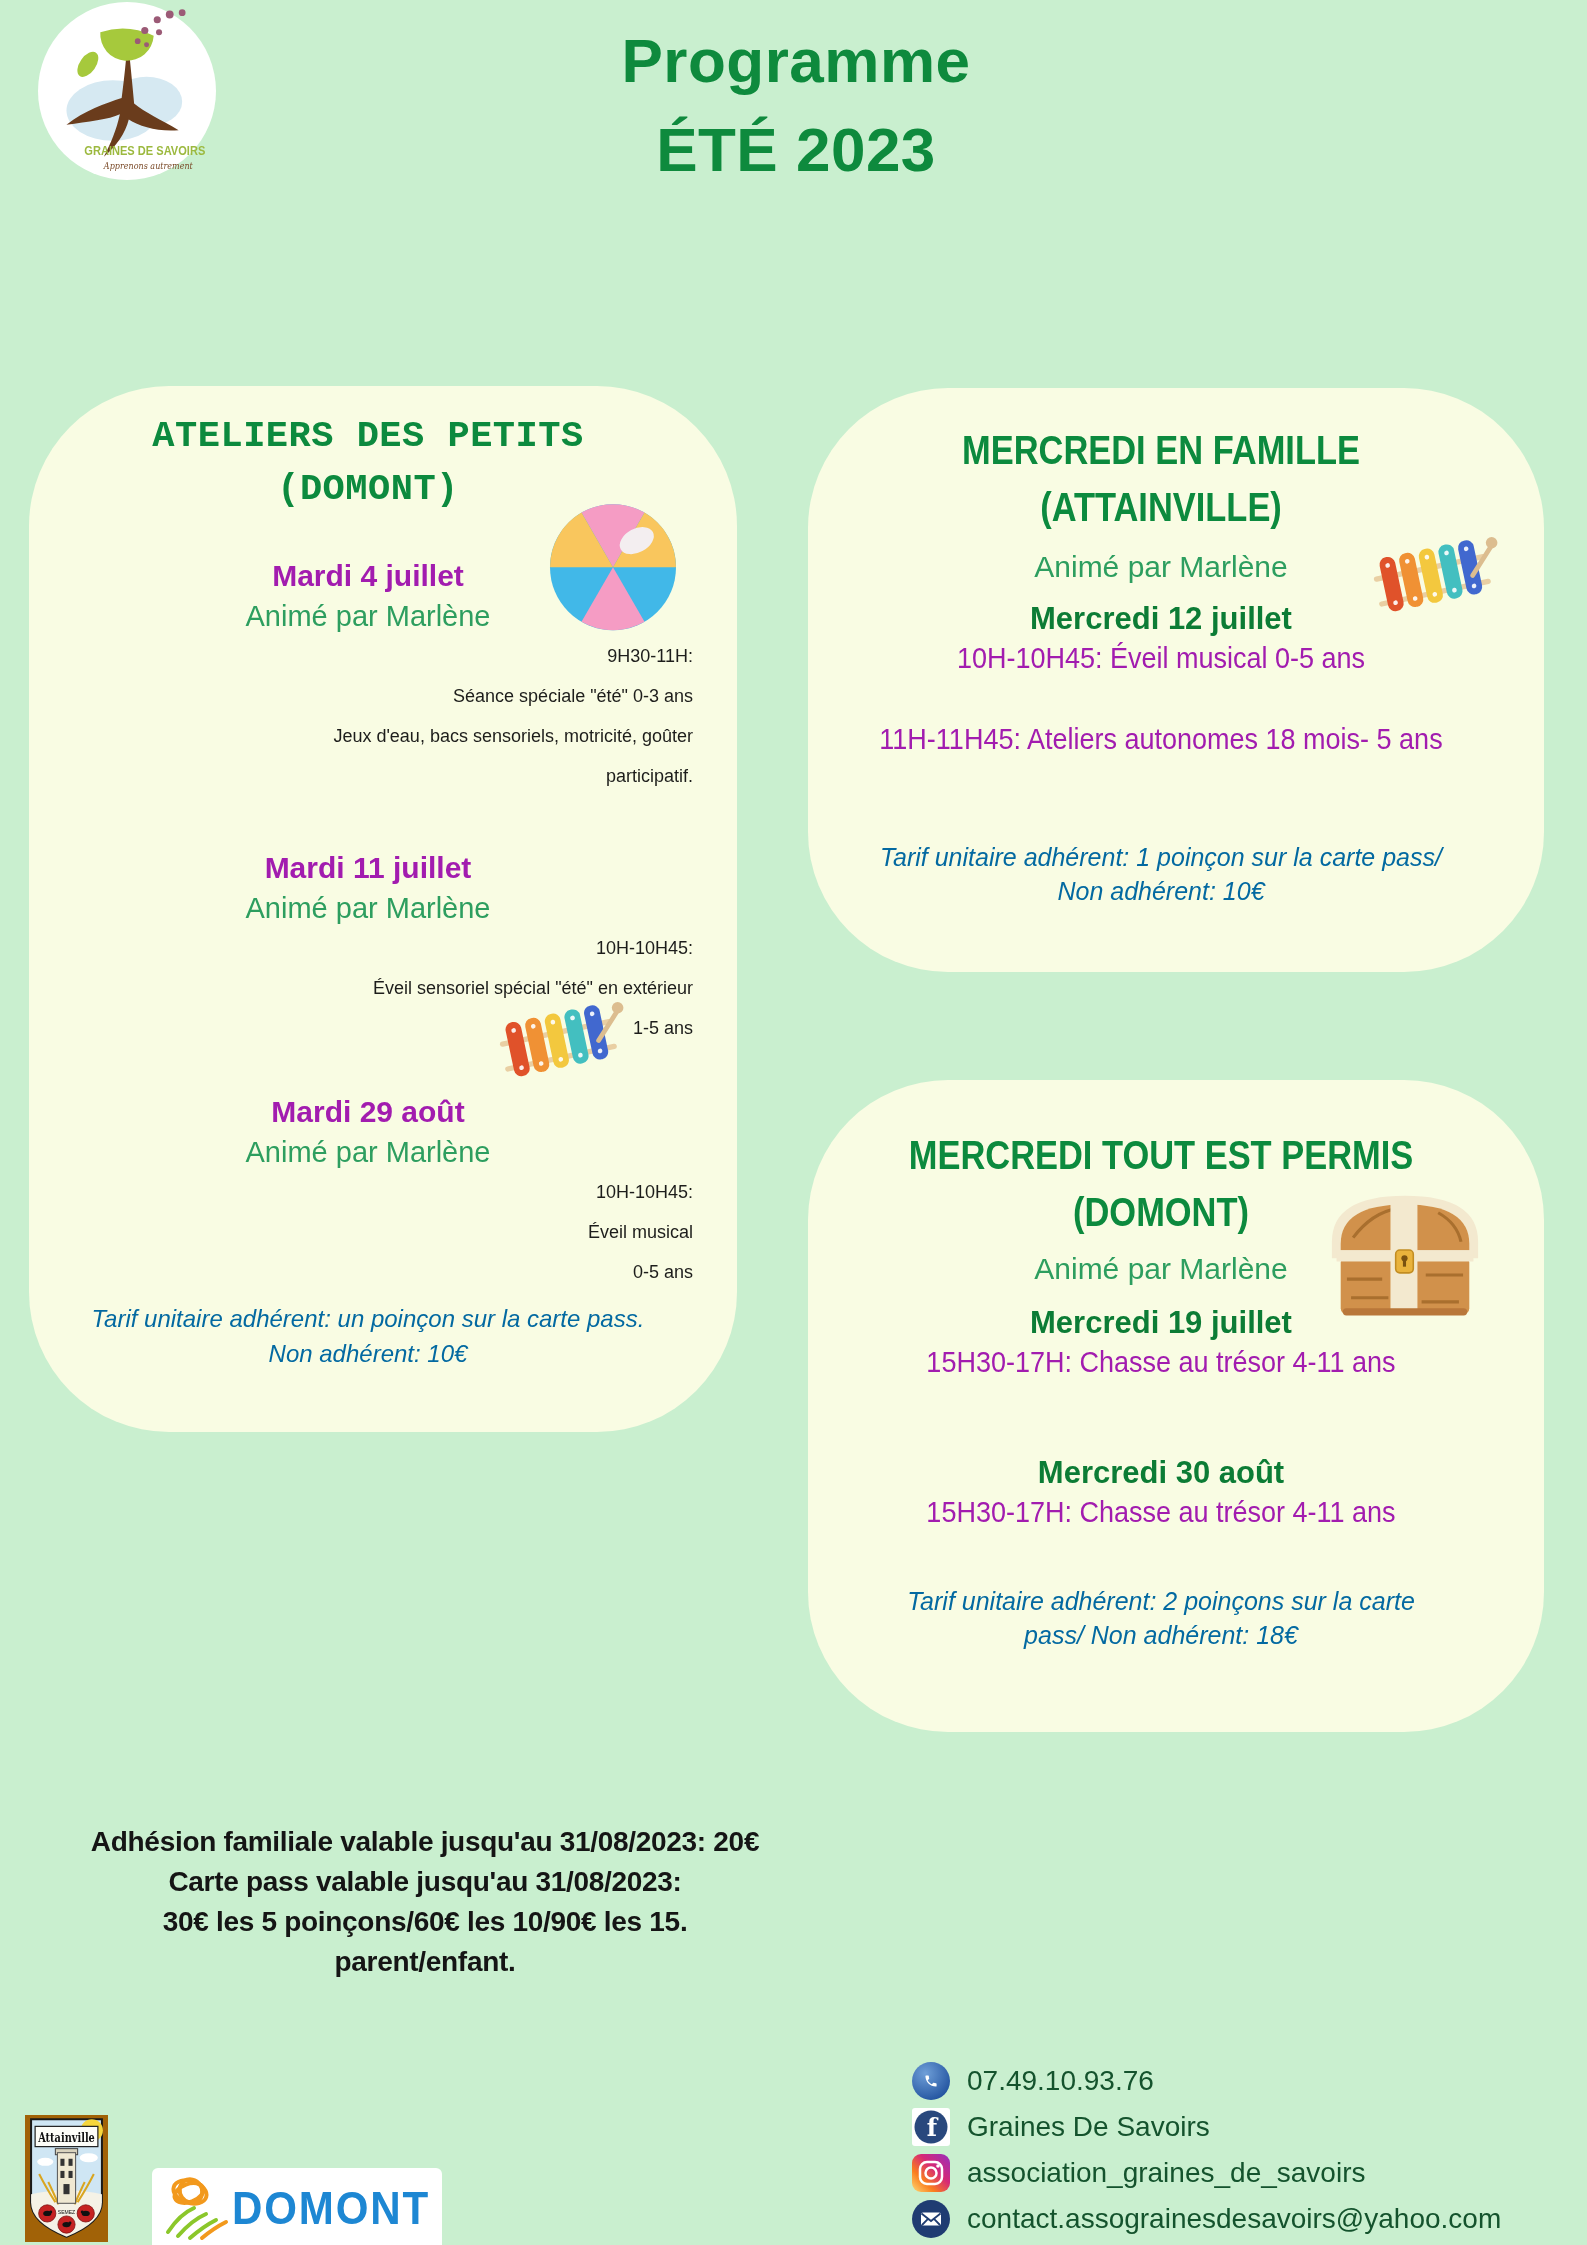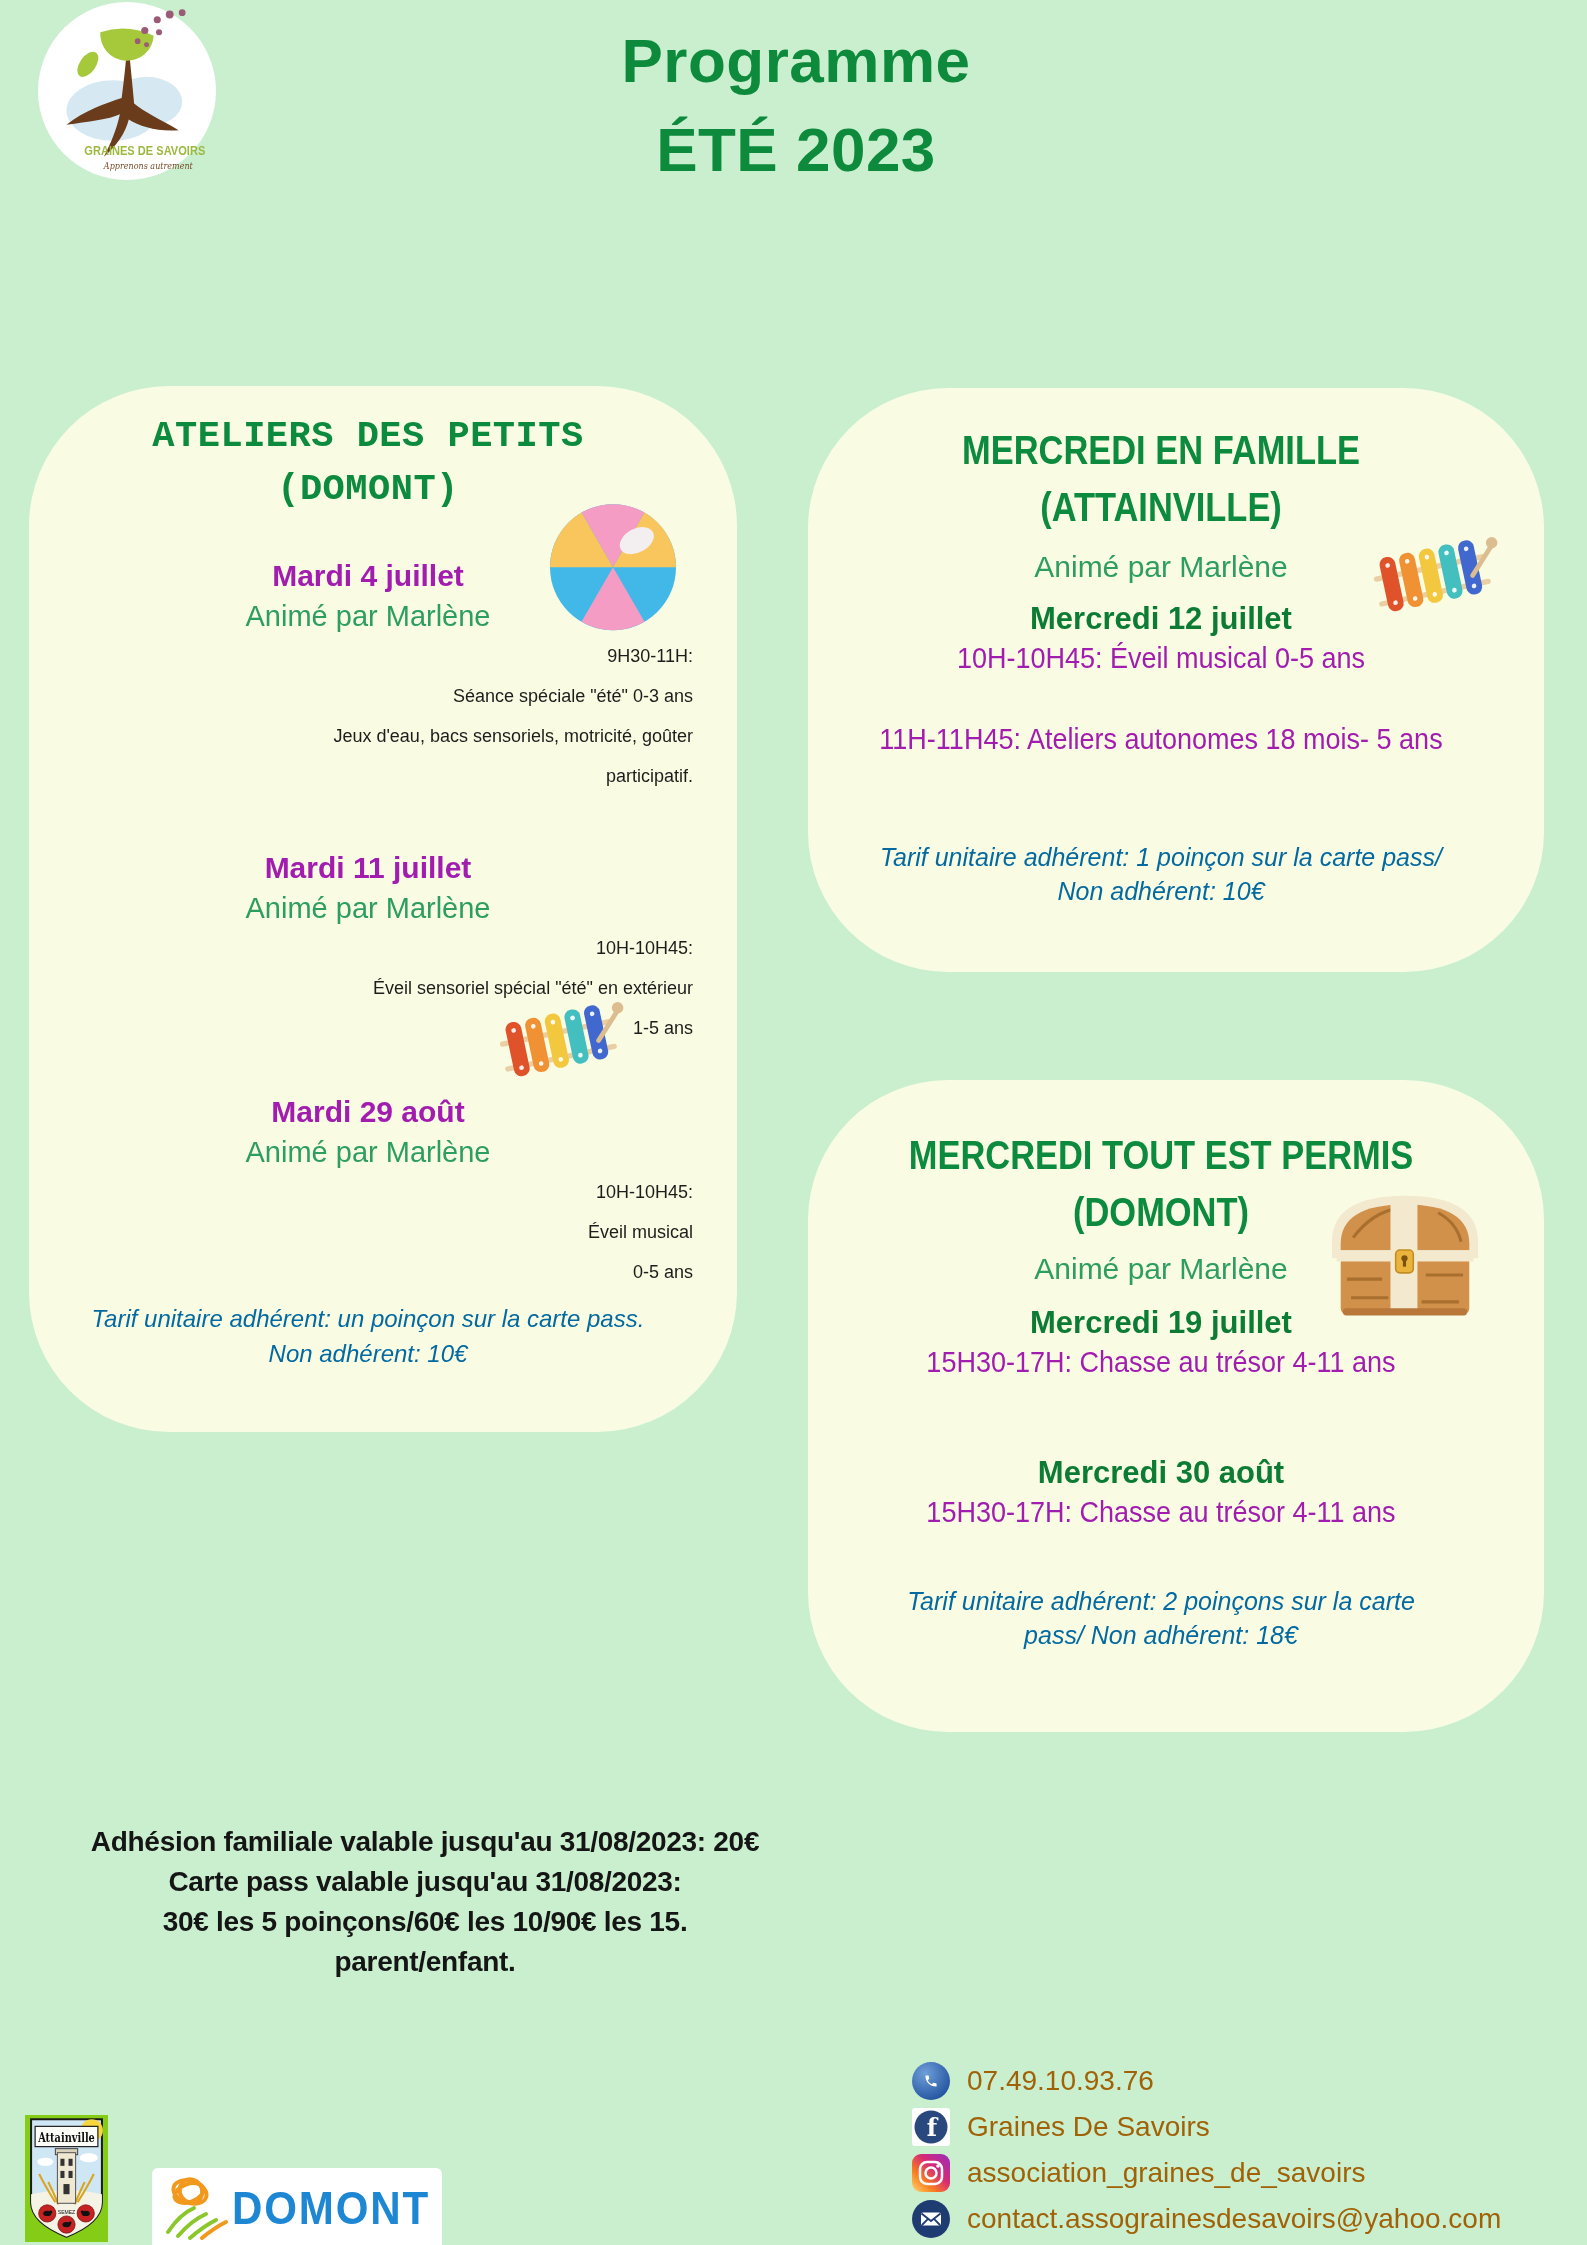--- a/index.html
+++ b/index.html
@@ -61,23 +61,23 @@
   
   .footer-info{
     position:absolute;left:50px;top:1818px;width:750px;text-align:center;
     font-size:28px;line-height:33px;font-weight:bold;color:#151515;letter-spacing:-.3px;
   }
   .footer-info div{white-space:nowrap;margin-top:7px;}
 
   .contact{position:absolute;left:912px;top:2058px;width:640px;}
   .c-row{display:flex;align-items:center;height:46px;}
   .c-row svg{width:38px;height:38px;flex:0 0 38px;}
-  .c-label{margin-left:17px;font-size:28px;color:#a16207;white-space:nowrap;}
-
-  .attainville-box{position:absolute;left:25px;top:2115px;width:83px;height:127px;background:#84cc16;}
+  .c-label{margin-left:17px;font-size:28px;color:#14532d;white-space:nowrap;}
+
+  .attainville-box{position:absolute;left:25px;top:2115px;width:83px;height:127px;background:#a16207;}
   .domont-box{
     position:absolute;left:152px;top:2168px;width:290px;height:100px;background:#fff;border-radius:6px;
   }
 </style>
 </head>
 <body>
 
 <div>
 
   <div class="logo">

